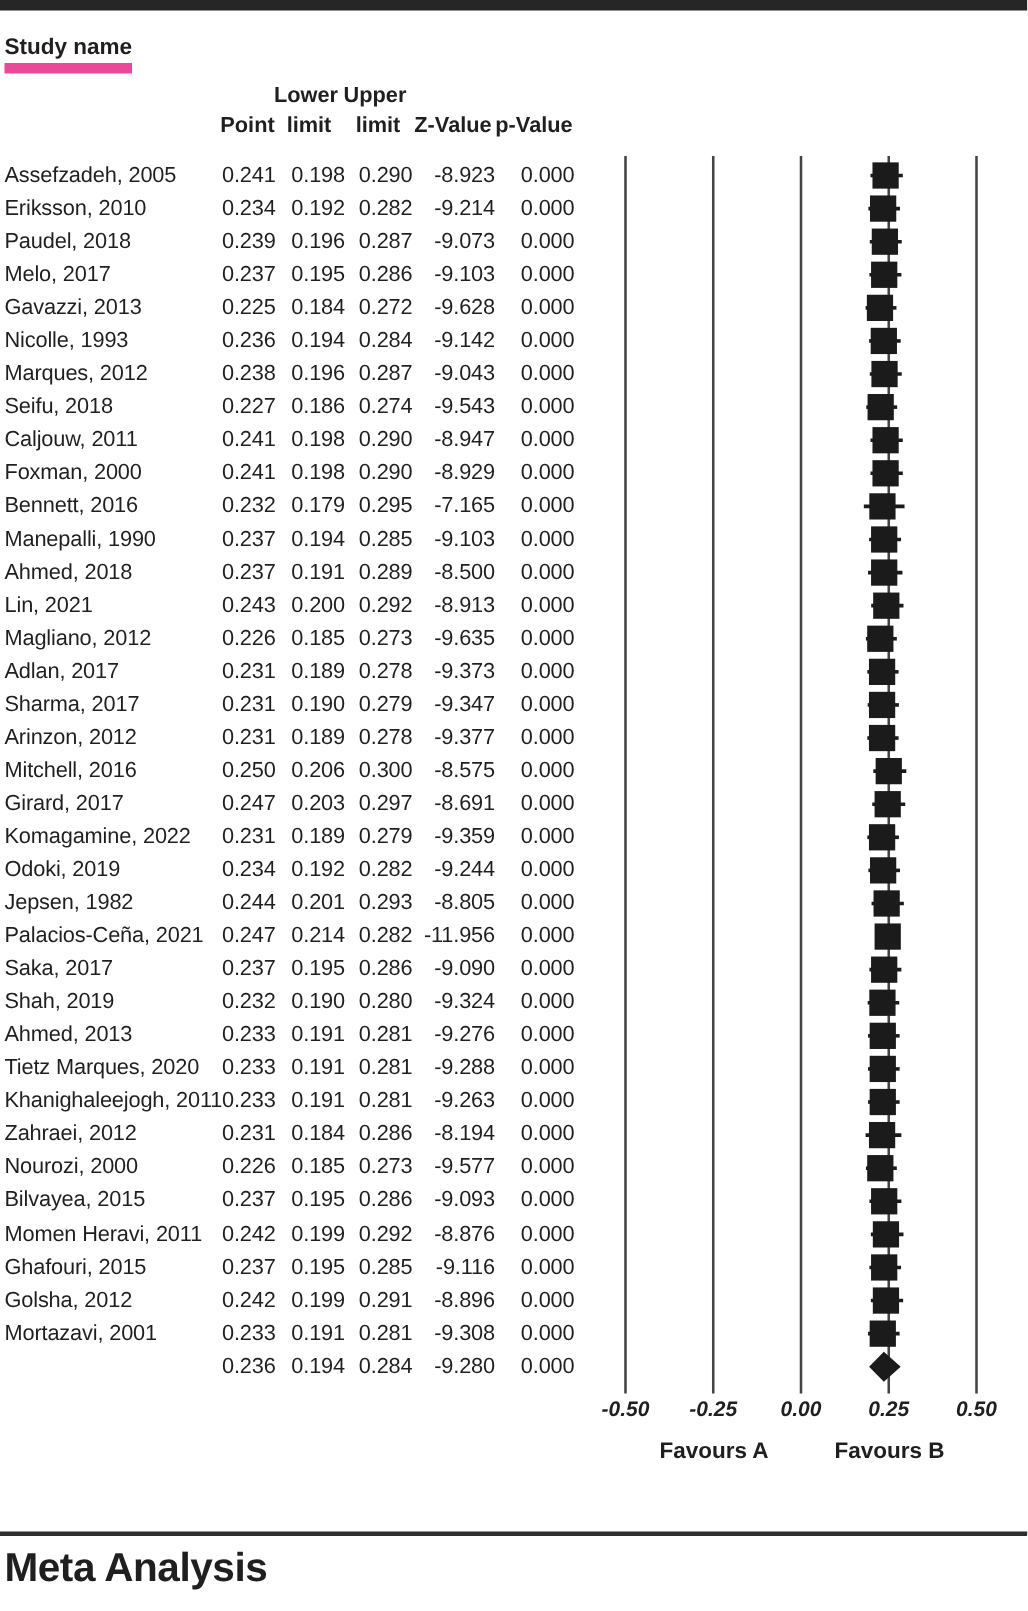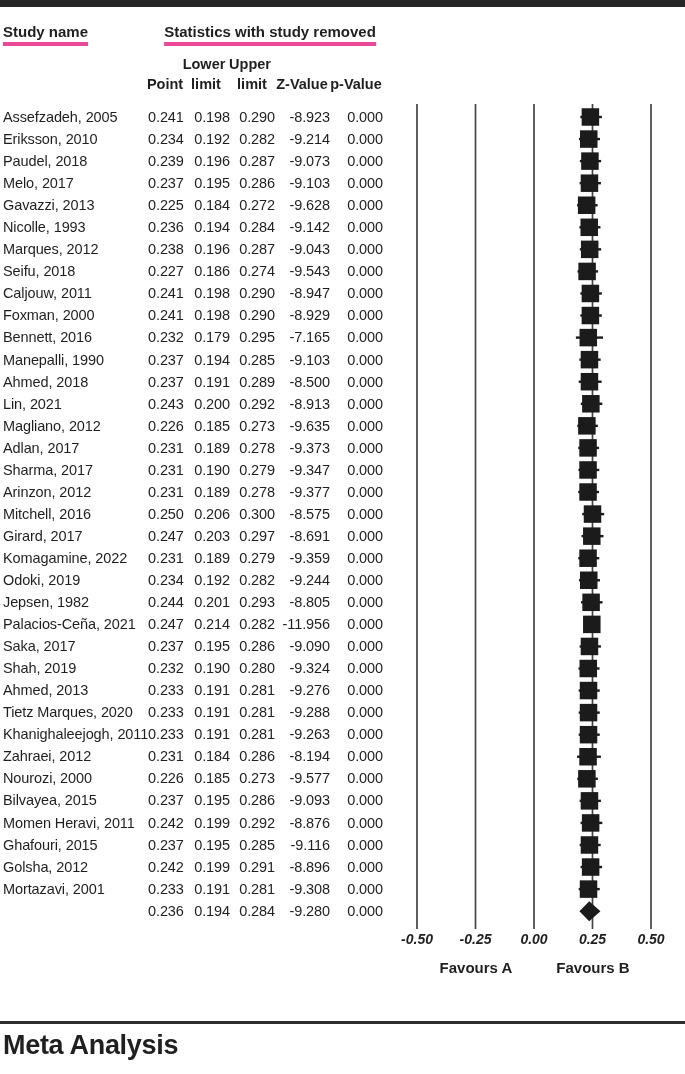--- a/index.html
+++ b/index.html
@@ -3,21 +3,21 @@
 <meta charset="utf-8">
 <style>
   html,body { margin:0; padding:0; background:#fff; }
   .page {
     position:relative; width:685px; height:1074px; background:#ffffff;
     color:#1f1f1f; font-family:"Liberation Sans", sans-serif; overflow:hidden;
   }
   .topbar { position:absolute; top:0; left:0; width:685px; height:7px; background:#262626; }
 
   .hdr { position:absolute; font-weight:bold; font-size:15px; white-space:nowrap; }
-  .u { border-bottom:4px solid #ec4899; padding-bottom:2px; }
+  .u { border-bottom:7px solid #ec4899; padding-bottom:2px; }
   .study-hdr { left:3px; top:23px; }
   .stats-hdr { left:270px; top:23px; transform:translateX(-50%); }
   .plot-title { position:absolute; left:534px; top:23px; transform:translateX(-50%);
     text-align:center; font-weight:bold; font-size:15px; line-height:22px; white-space:nowrap; }
 
   .colhdr { position:absolute; transform:translateX(-50%); font-weight:bold; font-size:14.5px; white-space:nowrap; }
   .r1 { top:56px; } .r2 { top:76px; }
   .c-lowertop { left:204px; } .c-uppertop { left:250px; }
   .c-point { left:165px; } .c-limit1 { left:206px; } .c-limit2 { left:252px; }
   .c-z { left:302px; } .c-p { left:356px; }
@@ -40,21 +40,20 @@
   .footer-title { position:absolute; left:3px; top:1030px; font-weight:bold; font-size:27px; letter-spacing:-0.3px; }
 </style>
 </head>
 <body>
 
 <div class="page">
 
   <div class="topbar"></div>
 
   <span class="hdr study-hdr"><span class="u">Study name</span></span>
-  <span class="hdr stats-hdr"><span class="u">Statistics with study removed</span></span>
 
 
   <span class="colhdr r1 c-lowertop">Lower</span>
   <span class="colhdr r1 c-uppertop">Upper</span>
   <span class="colhdr r2 c-point">Point</span>
   <span class="colhdr r2 c-limit1">limit</span>
   <span class="colhdr r2 c-limit2">limit</span>
   <span class="colhdr r2 c-z">Z-Value</span>
   <span class="colhdr r2 c-p">p-Value</span>
 

